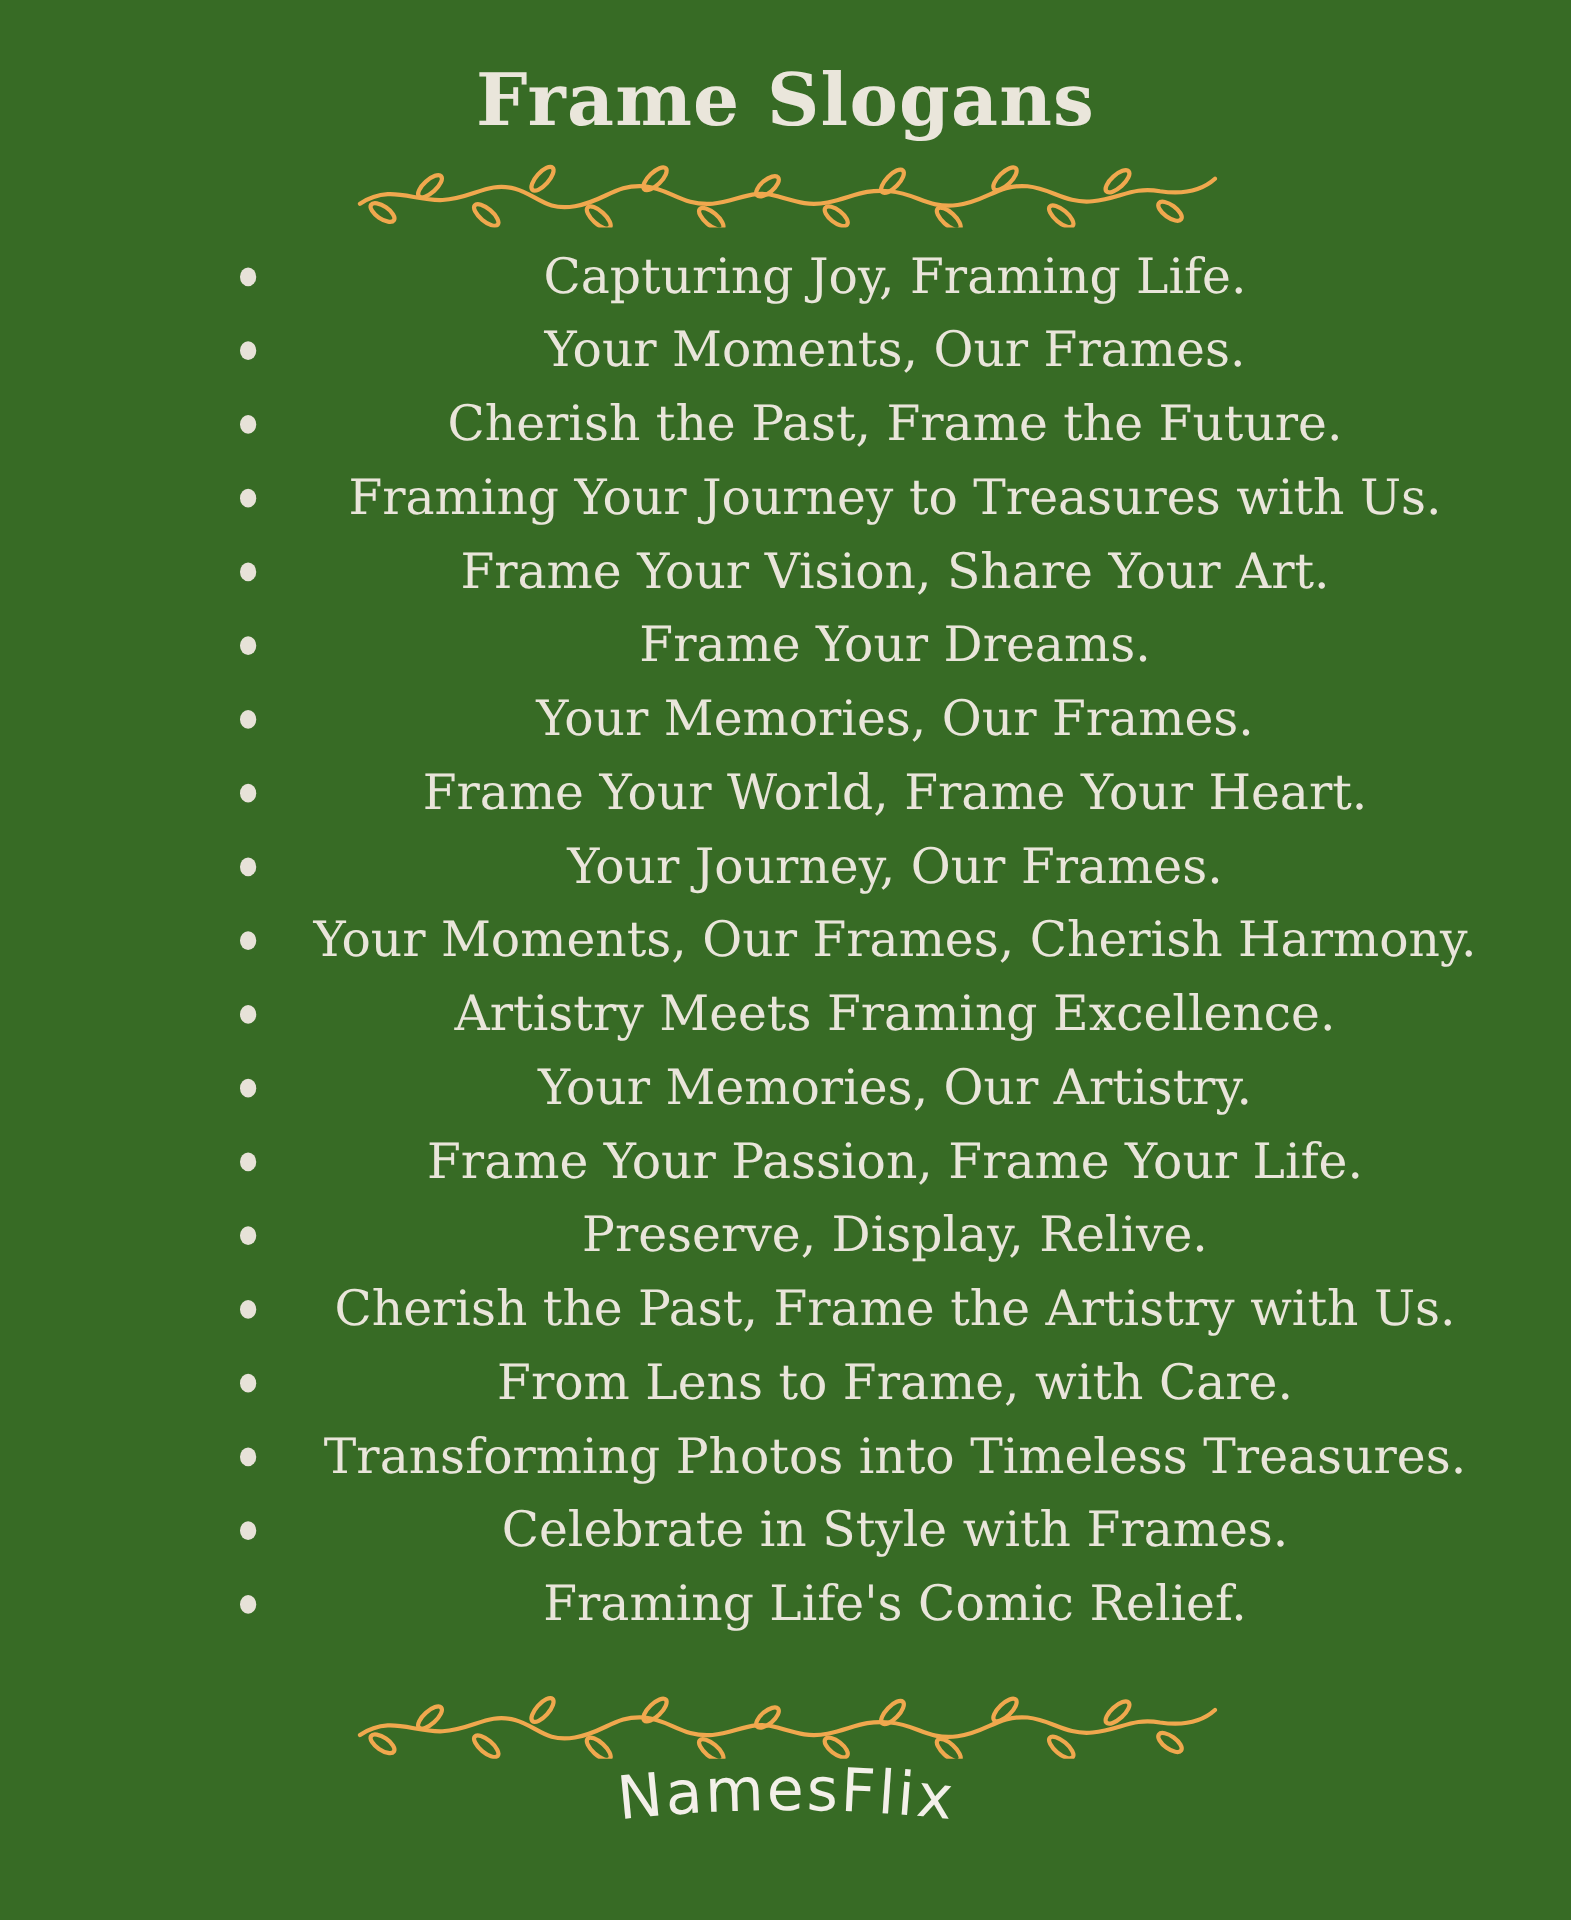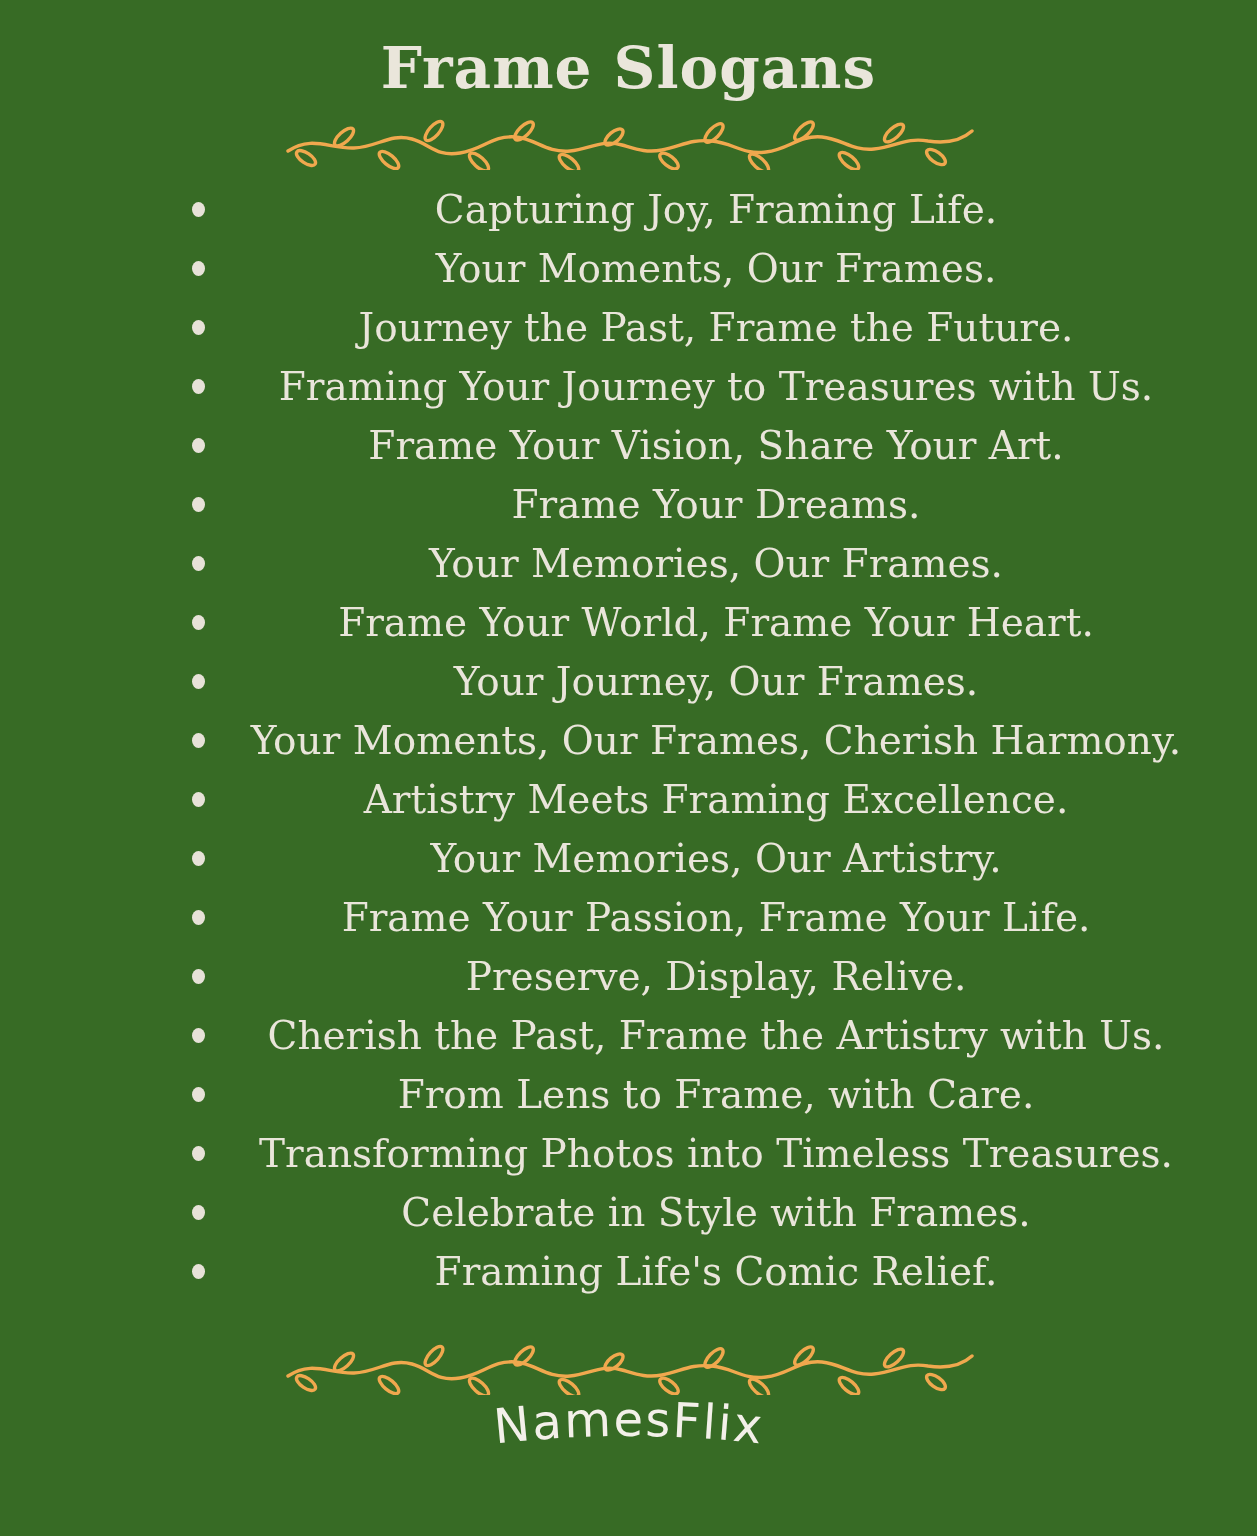--- a/index.html
+++ b/index.html
@@ -5,21 +5,21 @@
   html, body { margin: 0; padding: 0; }
   .poster {
     position: relative;
     width: 1257px;
     height: 1536px;
     background: #376b25;
     overflow: hidden;
     font-family: "DejaVu Serif", serif;
   }
   .title {
-    margin: 0;
+    margin: 12px;
     padding-top: 34px;
     text-align: center;
     font-size: 58px;
     line-height: 1.2;
     font-weight: bold;
     letter-spacing: 1px;
     color: #eae6db;
   }
   .divider {
     display: flex;
@@ -124,21 +124,21 @@
         <span class="slogan-text">Capturing Joy, Framing Life.</span>
       </li>
 
       <li class="slogan-item">
         <span class="bullet"></span>
         <span class="slogan-text">Your Moments, Our Frames.</span>
       </li>
 
       <li class="slogan-item">
         <span class="bullet"></span>
-        <span class="slogan-text">Journey the Past, Frame the Future.</span>
+        <span class="slogan-text">Cherish the Past, Frame the Future.</span>
       </li>
 
       <li class="slogan-item">
         <span class="bullet"></span>
         <span class="slogan-text">Framing Your Journey to Treasures with Us.</span>
       </li>
 
       <li class="slogan-item">
         <span class="bullet"></span>
         <span class="slogan-text">Frame Your Vision, Share Your Art.</span>

